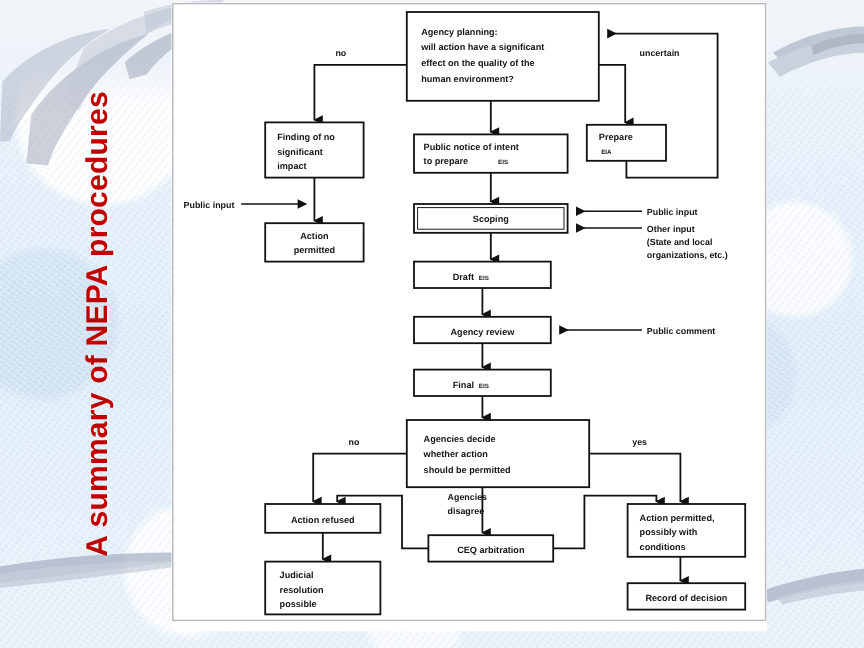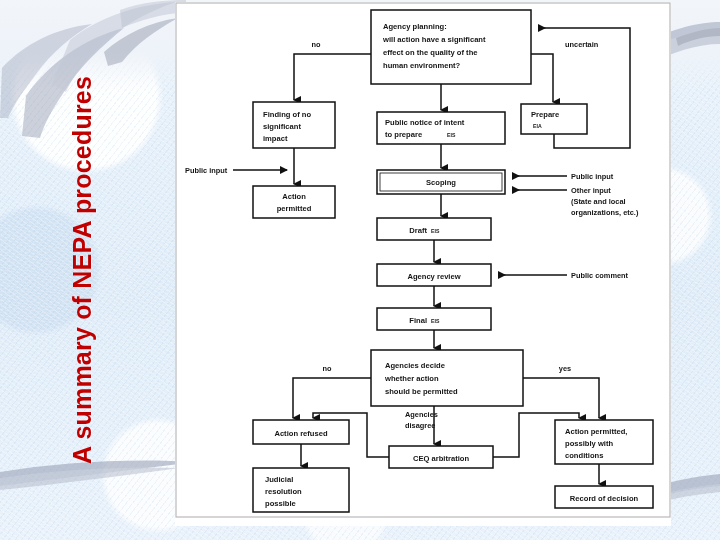--- a/index.html
+++ b/index.html
@@ -88,21 +88,20 @@
   }
 
   
   #figure-panel {
     position: absolute;
     left: 143px;
     top: 2px;
     width: 496px;
     height: 524px;
     background: #ffffff;
-    margin-left: 32px;
   }
   #figure-svg {
     display: block;
     width: 496px;
     height: 516px;
   }
   
   .fc-text {
     font-family: "Liberation Sans", sans-serif;
     font-weight: bold;

